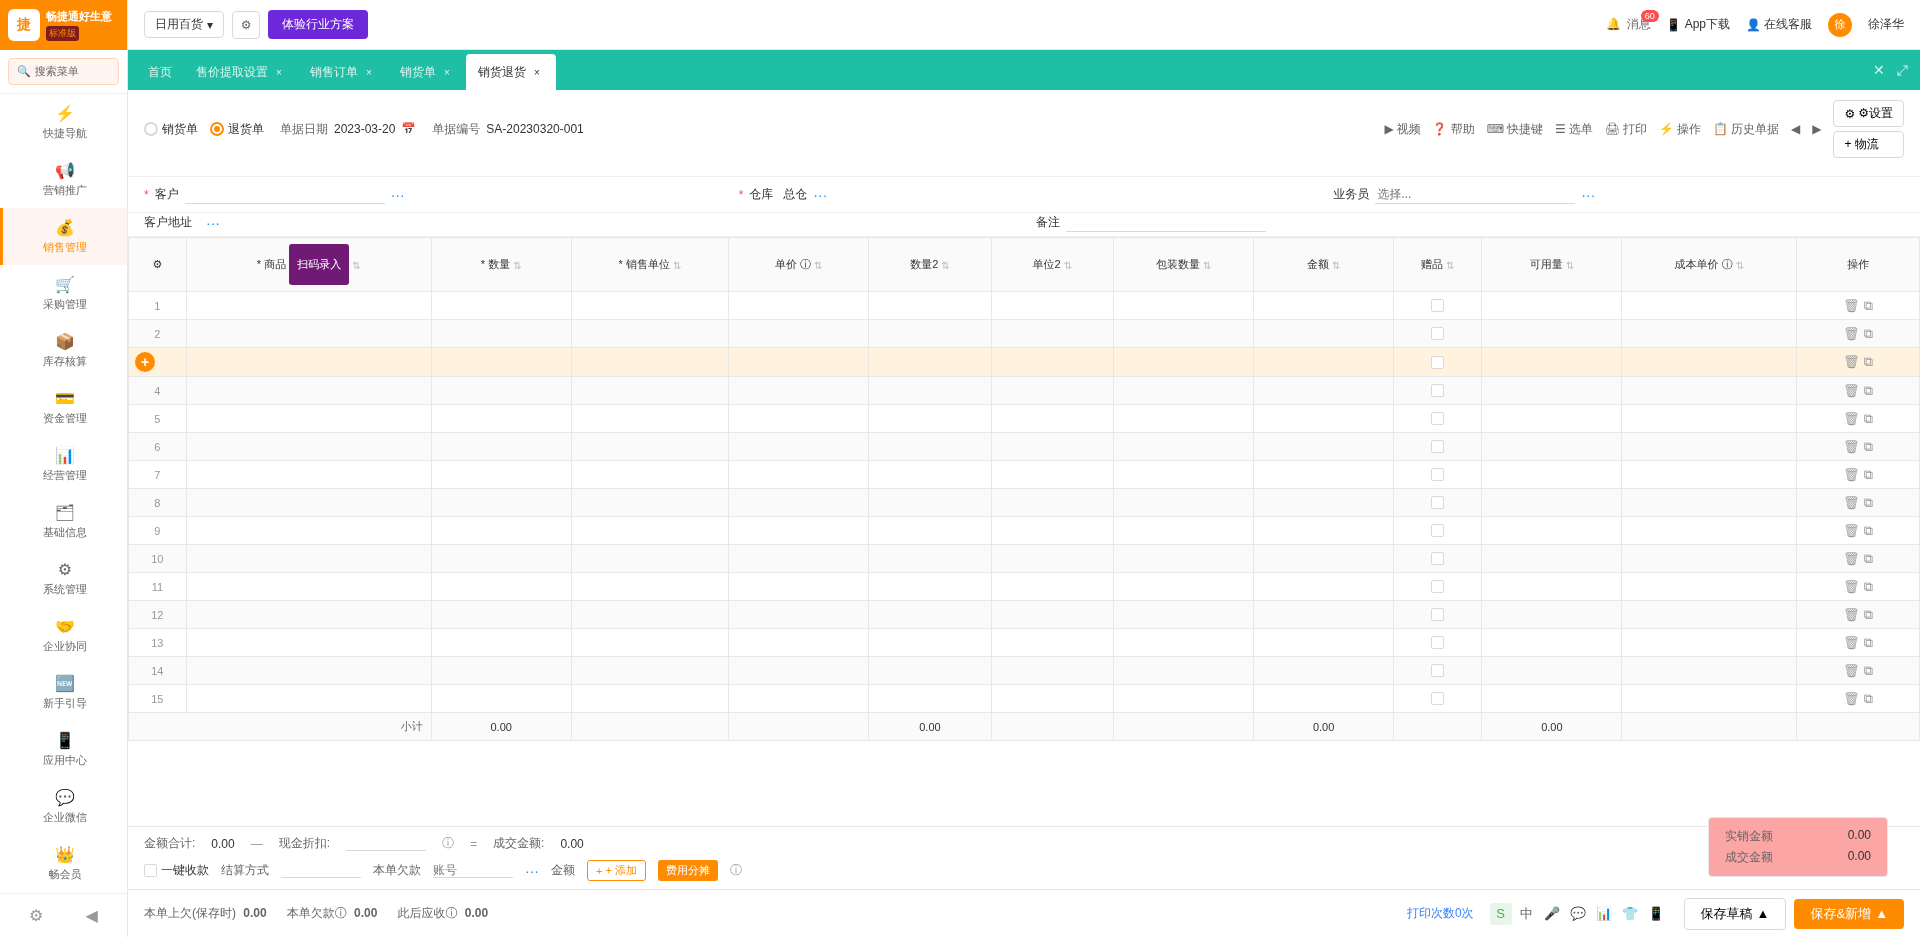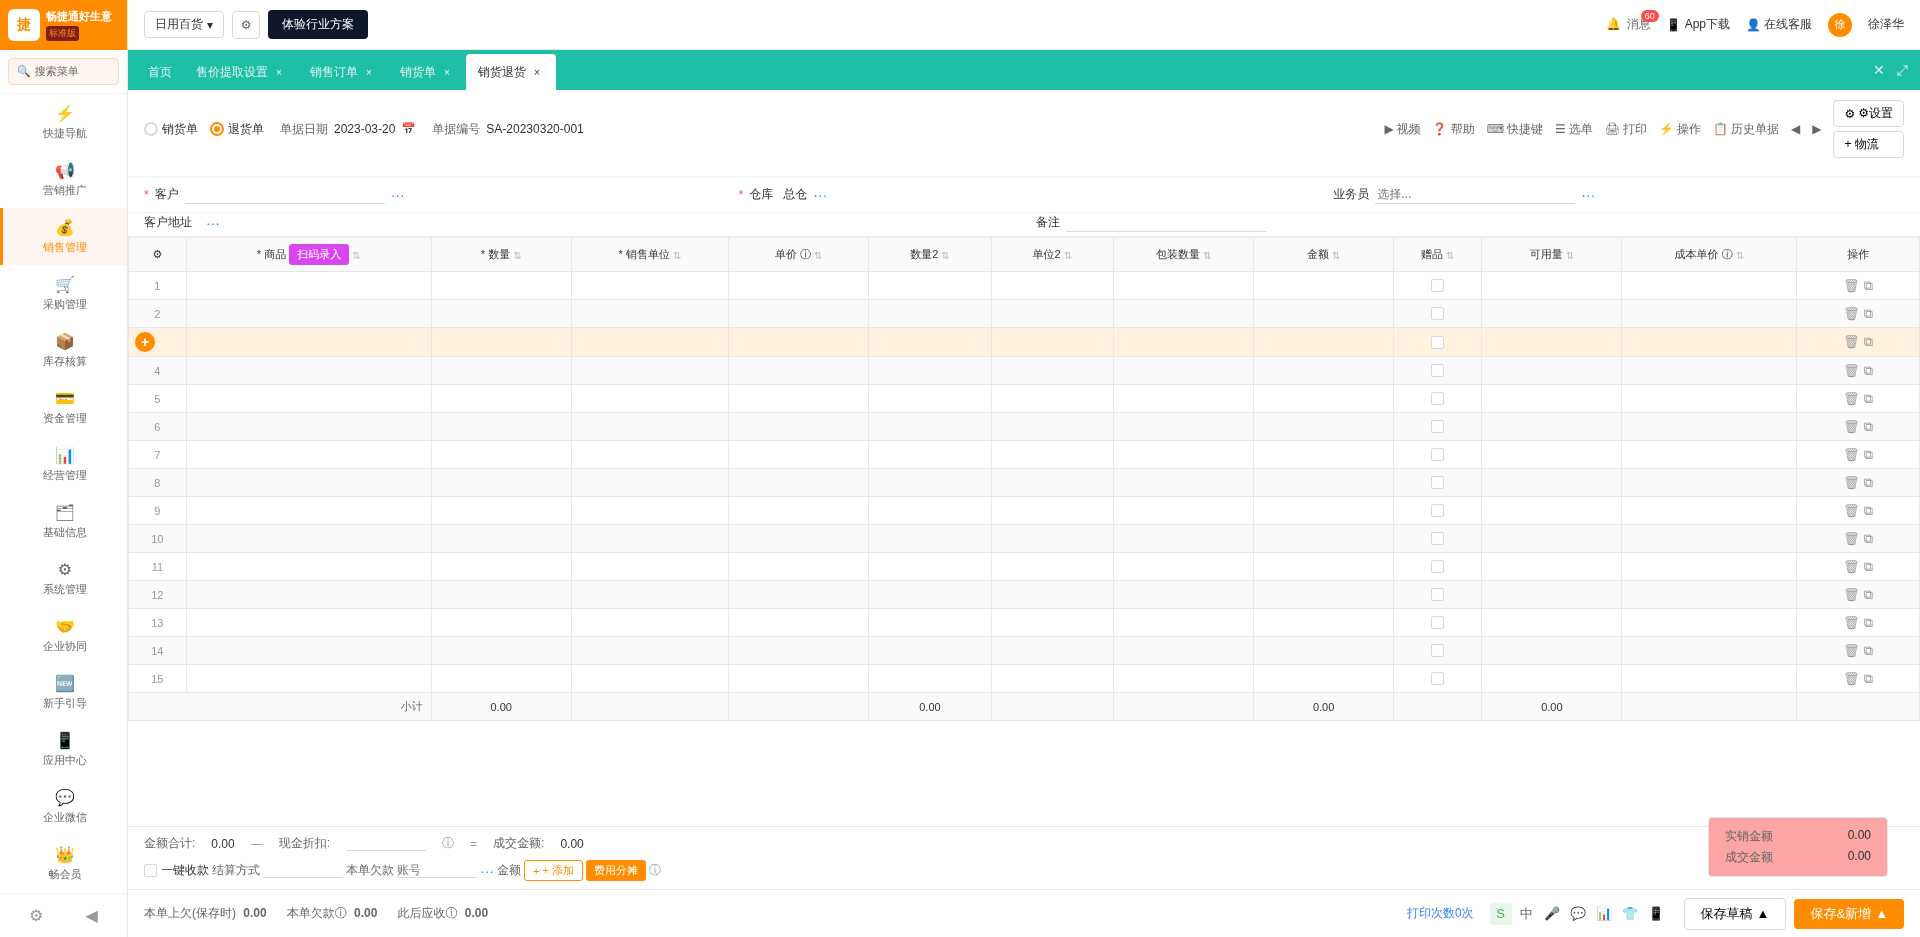--- a/index.html
+++ b/index.html
@@ -23,21 +23,21 @@
     .sidebar-bottom-btn { background: none; border: none; cursor: pointer; color: #999; font-size: 16px; padding: 4px; }
 
     
     .main { flex: 1; display: flex; flex-direction: column; height: 937px; overflow: hidden; }
 
     
     .top-header { height: 50px; background: #fff; display: flex; align-items: center; justify-content: space-between; padding: 0 16px; border-bottom: 1px solid #e8e8e8; }
     .top-header-left { display: flex; align-items: center; gap: 8px; }
     .daily-select { display: flex; align-items: center; gap: 4px; padding: 4px 10px; border: 1px solid #d9d9d9; border-radius: 4px; background: #fff; cursor: pointer; font-size: 12px; }
     .settings-icon { width: 28px; height: 28px; border-radius: 4px; border: 1px solid #d9d9d9; display: flex; align-items: center; justify-content: center; cursor: pointer; color: #666; }
-    .trial-btn { background: #0f172a; color: #fff; border: none; border-radius: 4px; padding: 6px 14px; cursor: pointer; font-size: 12px; }
+    .trial-btn { background: #6d28d9; color: #fff; border: none; border-radius: 4px; padding: 6px 14px; cursor: pointer; font-size: 12px; }
     .top-header-right { display: flex; align-items: center; gap: 16px; font-size: 12px; color: #666; }
     .notification-wrap { position: relative; cursor: pointer; }
     .notification-badge { position: absolute; top: -6px; right: -8px; background: #ff4d4f; color: #fff; font-size: 9px; padding: 1px 4px; border-radius: 8px; }
     .header-link { cursor: pointer; display: flex; align-items: center; gap: 3px; color: #333; }
     .user-name { color: #333; font-weight: 500; cursor: pointer; }
 
     
     .tab-bar { height: 40px; background: #1ebfa5; display: flex; align-items: stretch; padding: 0 8px; }
     .tab-item { display: flex; align-items: center; gap: 4px; padding: 0 12px; color: rgba(255,255,255,0.85); cursor: pointer; font-size: 12px; border-radius: 4px 4px 0 0; margin-top: 4px; }
     .tab-item.active { background: #fff; color: #333; font-weight: 500; }
@@ -66,21 +66,21 @@
     .side-btn { padding: 4px 10px; border: 1px solid #d9d9d9; border-radius: 4px; cursor: pointer; font-size: 12px; display: flex; align-items: center; gap: 3px; background: #fff; }
 
     
     .form-fields-row { display: flex; align-items: center; gap: 24px; padding: 8px 16px; border-bottom: 1px solid #f0f0f0; }
     .field-group { display: flex; align-items: center; gap: 6px; flex: 1; }
     .field-input { flex: 1; border: none; border-bottom: 1px solid #d9d9d9; padding: 2px 4px; font-size: 12px; outline: none; min-width: 120px; max-width: 200px; color: #999; }
     .field-dots { color: #1890ff; cursor: pointer; font-size: 14px; }
 
     
     .table-area { flex: 1; overflow: hidden; display: flex; flex-direction: column; }
-    .scan-btn { background: #d946ef; color: #fff; border: none; border-radius: 3px; padding: 3px 8px; font-size: 11px; cursor: pointer; }
+    .scan-btn { background: #701a75; color: #fff; border: none; border-radius: 3px; padding: 13px 8px; font-size: 11px; cursor: pointer; }
     .table-container { flex: 1; overflow-y: auto; }
     table { width: 100%; border-collapse: collapse; }
     thead th { background: #fafafa; border: 1px solid #e8e8e8; padding: 6px 8px; font-size: 11px; color: #333; font-weight: 500; white-space: nowrap; text-align: center; position: sticky; top: 0; z-index: 1; }
     tbody td { border: 1px solid #e8e8e8; padding: 4px 6px; font-size: 11px; text-align: center; height: 28px; }
     tbody tr:nth-child(odd) { background: #fff; }
     tbody tr:nth-child(even) { background: #fafafa; }
     tbody tr.highlighted { background: #fff3e0; }
     .row-num { color: #999; }
     .checkbox-cell { display: flex; align-items: center; justify-content: center; }
     .cb { width: 13px; height: 13px; border: 1px solid #d9d9d9; background: #fff; border-radius: 2px; }
@@ -88,21 +88,21 @@
     .subtotal-row td { border: 1px solid #e8e8e8; padding: 5px 8px; }
     .action-icons { display: flex; gap: 4px; justify-content: center; }
     .action-icon { cursor: pointer; color: #999; font-size: 13px; }
     .add-row-btn { width: 20px; height: 20px; background: #ff8c00; color: #fff; border-radius: 50%; display: flex; align-items: center; justify-content: center; cursor: pointer; font-size: 14px; font-weight: bold; }
 
     
     .bottom-section { border-top: 1px solid #e8e8e8; padding: 8px 16px; background: #fff; }
     .total-row { display: flex; align-items: center; gap: 16px; margin-bottom: 8px; font-size: 12px; }
     .minus-icon { color: #999; }
     .equals-icon { color: #999; }
-    .transaction-row { display: flex; align-items: center; gap: 3px; font-size: 12px; }
+    .transaction-row { display: flex; align-items: center; gap: 12px; font-size: 12px; }
     .one-click-checkbox { display: flex; align-items: center; gap: 4px; cursor: pointer; }
     .add-btn { background: none; border: 1px solid #ff8c00; color: #ff8c00; border-radius: 3px; padding: 2px 8px; cursor: pointer; font-size: 11px; display: flex; align-items: center; gap: 3px; }
     .expense-btn { background: #ff8c00; color: #fff; border: none; border-radius: 3px; padding: 3px 8px; font-size: 11px; cursor: pointer; }
 
     
     .page-footer { height: 48px; background: #fff; border-top: 1px solid #e8e8e8; display: flex; align-items: center; justify-content: space-between; padding: 0 16px; }
     .footer-info { display: flex; align-items: center; gap: 20px; font-size: 12px; color: #666; }
     .footer-actions { display: flex; align-items: center; gap: 8px; }
     .footer-tool-icons { display: flex; align-items: center; gap: 4px; }
     .tool-icon { width: 22px; height: 22px; display: flex; align-items: center; justify-content: center; cursor: pointer; border-radius: 3px; font-size: 13px; }

